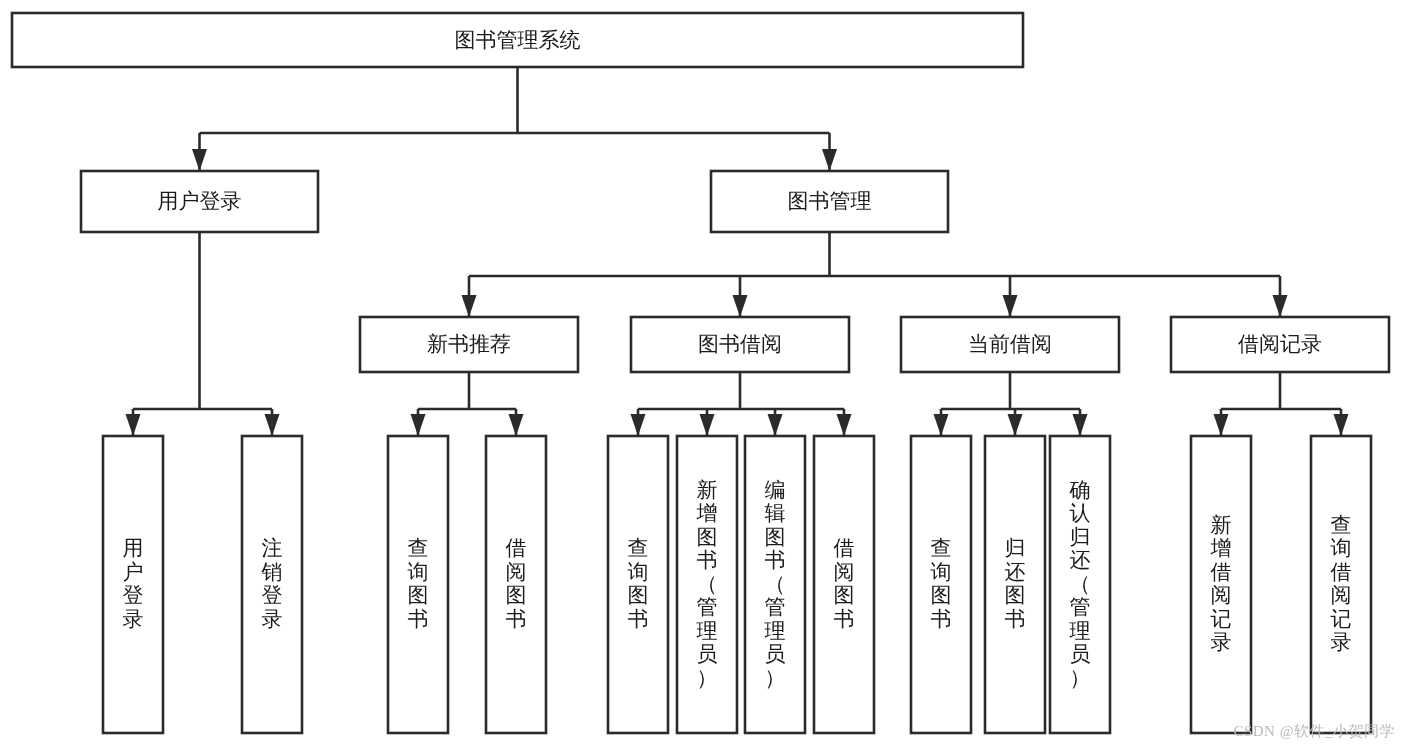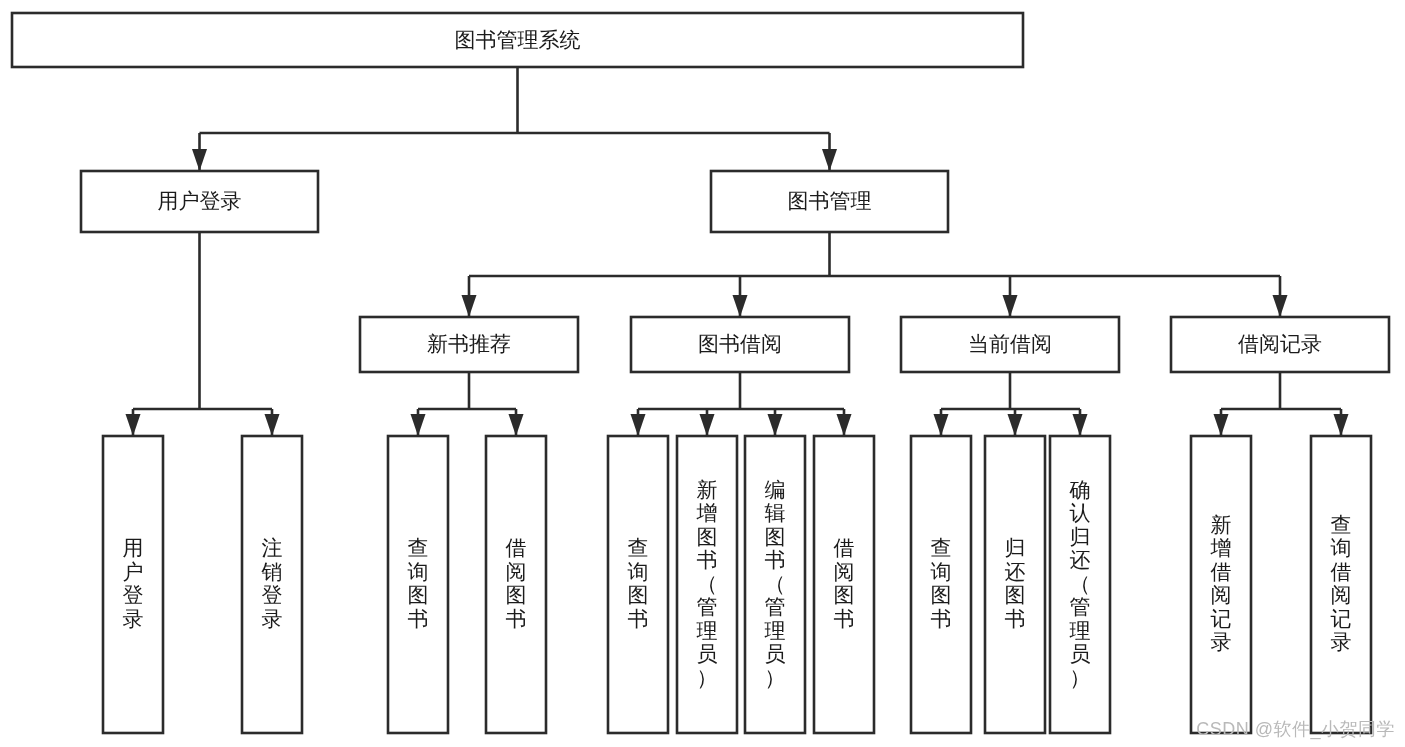--- a/index.html
+++ b/index.html
@@ -51,22 +51,22 @@
     stroke-linecap: butt;
   }
   .arrow-head {
     fill: #2b2b2b;
     stroke: none;
   }
   .watermark {
     position: absolute;
     right: 10px;
     bottom: 6px;
-    font-family: Liberation Sans, sans-serif;
-    font-size: 18px;
+    font-family: Liberation Serif, serif;
+    font-size: 15px;
     color: #b9b9b9;
     letter-spacing: 0.5px;
     white-space: nowrap;
     user-select: none;
   }
 </style>
 </head>
 <body>
 
 <div id="diagram-root">

